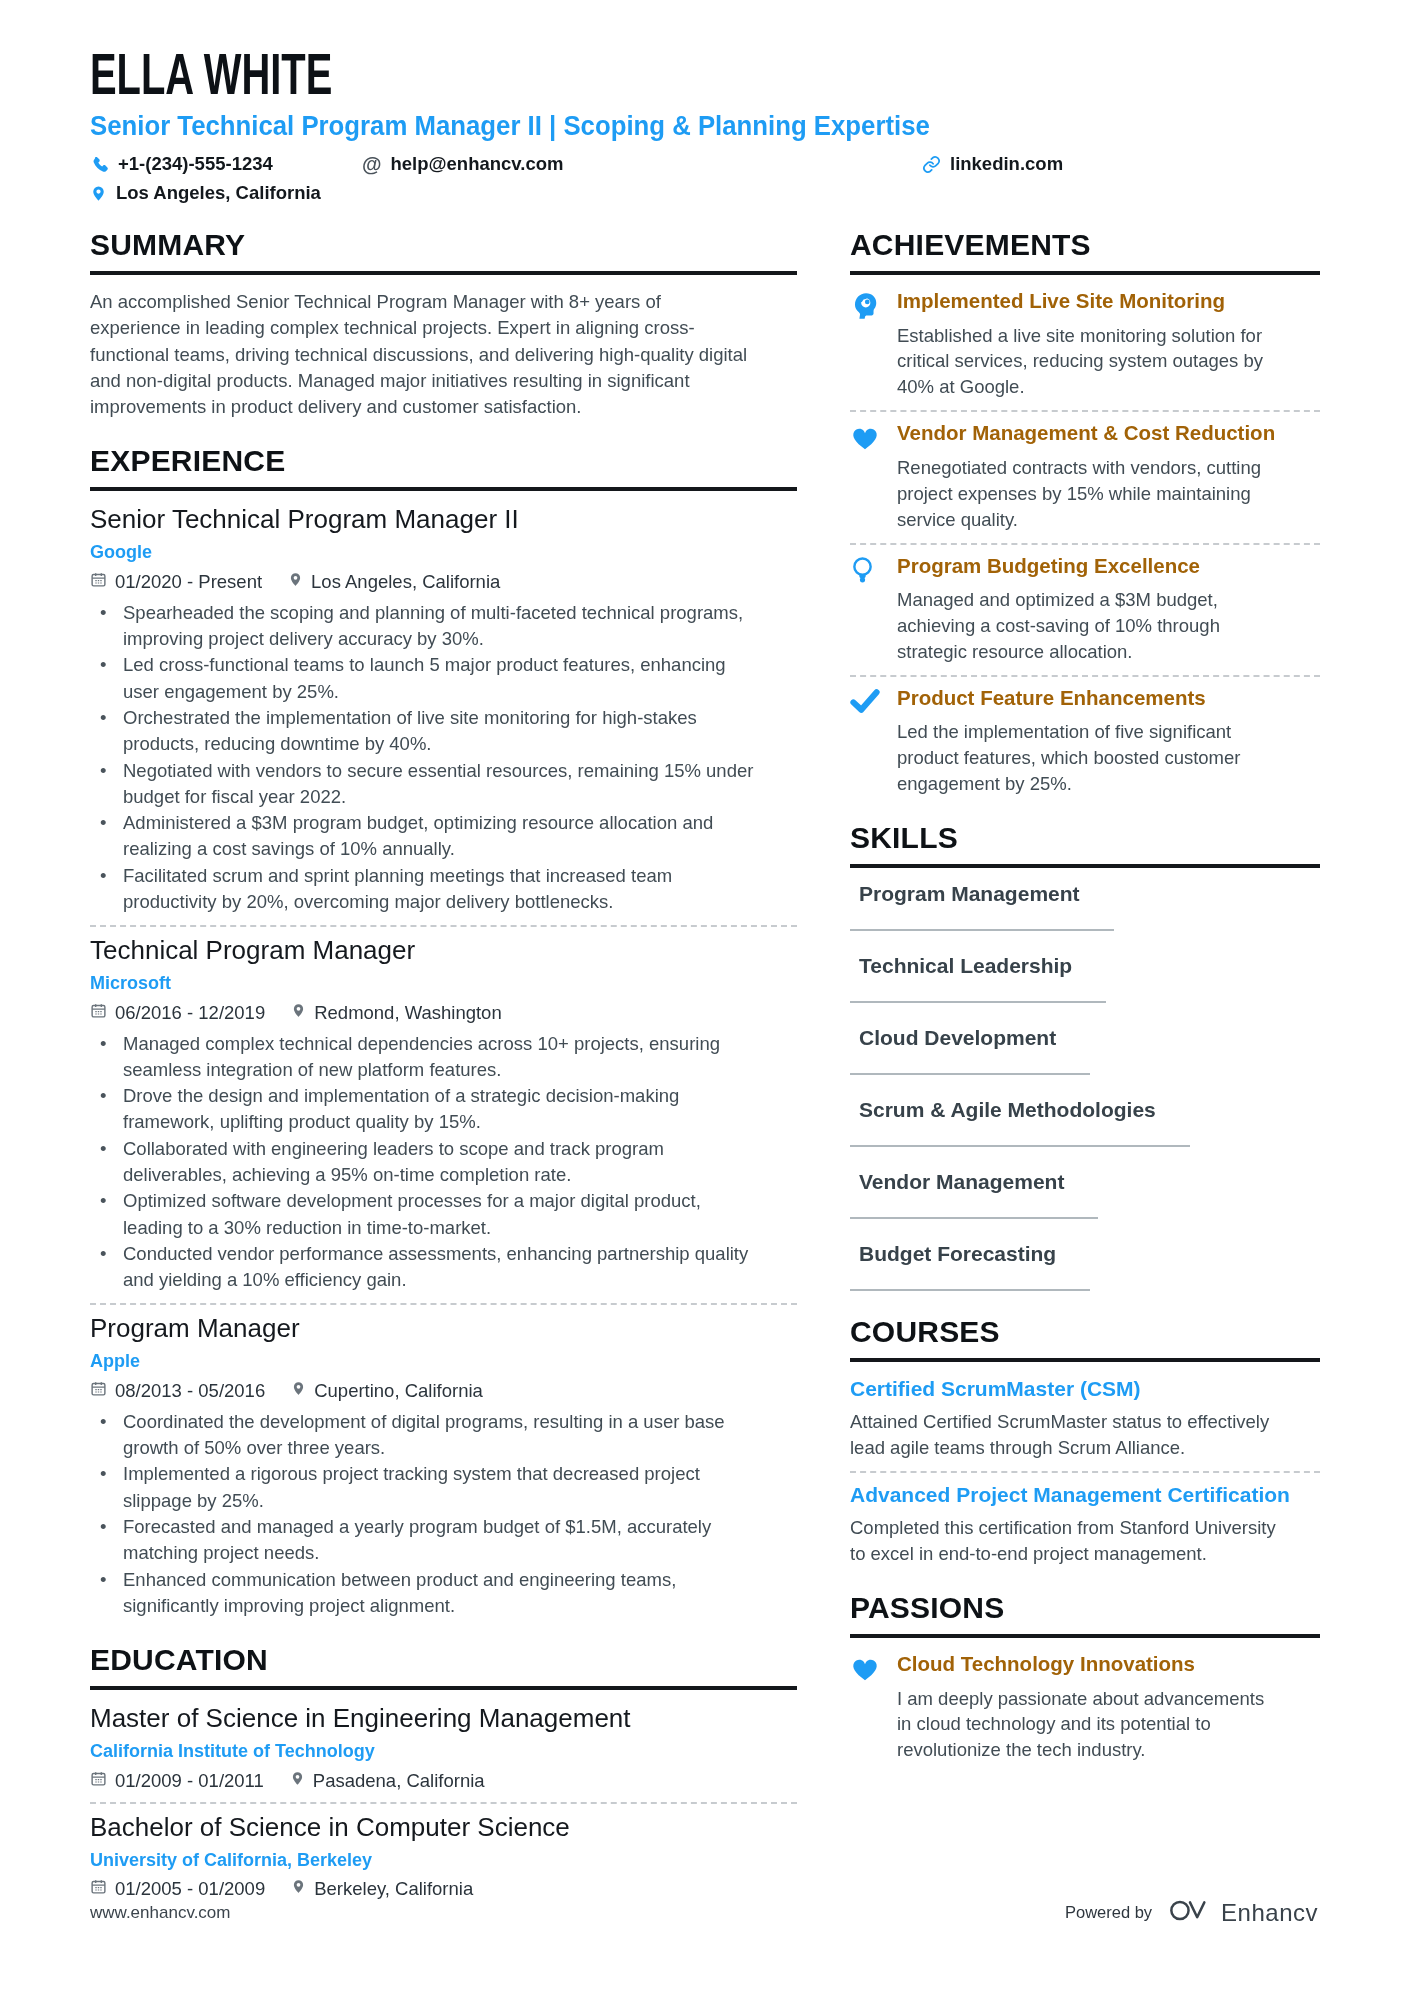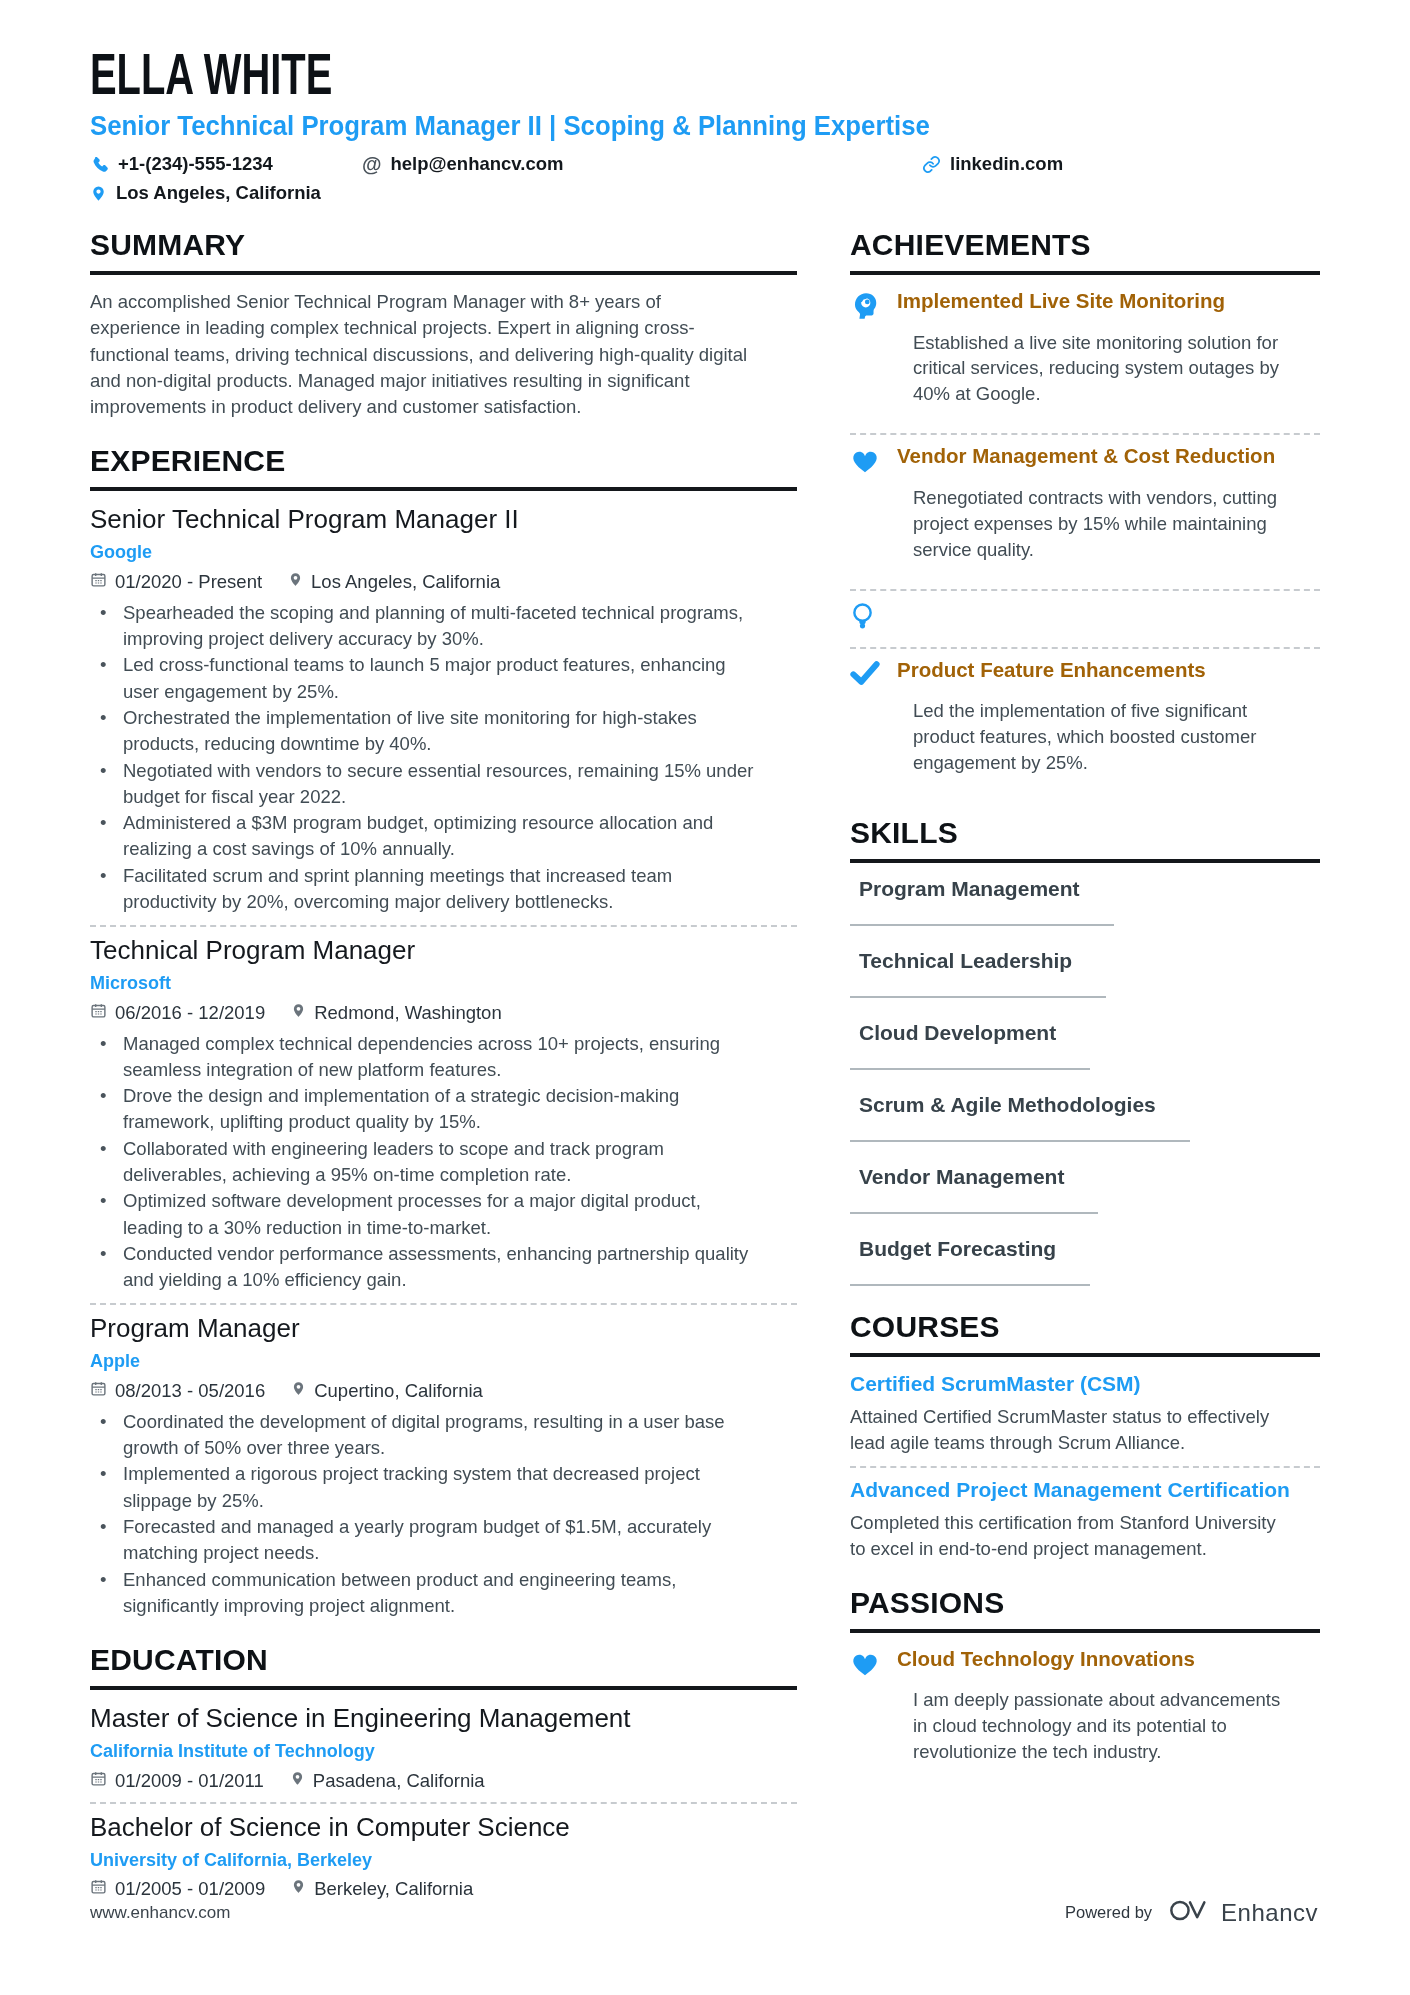--- a/index.html
+++ b/index.html
@@ -57,21 +57,21 @@
     position:relative;padding-left:33px;max-width:673px;
     font-size:18.5px;line-height:1.42;color:var(--slate);
   }
   .bullets li > span{display:inline-block;max-width:640px;vertical-align:top;}
   .bullets li::before{content:"•";position:absolute;left:10px;top:0;color:#4a545c;}
   hr.dash{border:0;border-top:2px dashed var(--dash);margin:10px 0 9px;}
   
   .card{display:grid;grid-template-columns:47px 1fr;margin-bottom:4px;}
   .card .cicon{padding-top:2px;}
   .card h3{margin:0 0 9px;font-size:20.5px;font-weight:700;color:#a16207;line-height:1.2;}
-  .card p{margin:16px;max-width:378px;font-size:18.5px;line-height:1.4;color:var(--slate);}
+  .card p{margin:0;max-width:378px;font-size:18.5px;line-height:1.4;color:var(--slate);}
   
   ul.skills{list-style:none;margin:6px 0 0;padding:0;}
   .skills li{
     display:table;font-size:21px;font-weight:700;color:#37424a;
     padding:0 34px 23px 9px;border-bottom:2px solid var(--skill-line);margin-bottom:23px;
   }
   
   .course h3{margin:0 0 8px;font-size:21px;font-weight:700;color:var(--blue);line-height:1.2;}
   .course p{margin:0;max-width:440px;font-size:18.5px;line-height:1.4;color:var(--slate);}
   
@@ -310,20 +310,24 @@
 
         <div class="card">
           <div class="cicon">
             <svg width="25" height="31" viewBox="0 0 24 32">
                 <circle cx="12" cy="11" r="8.4" fill="none" stroke="#1e9cf4" stroke-width="2.5"></circle>
                 <path fill="#1e9cf4" d="M8.4 18.6h7.2l-.5 3.1c-.1.5-.5.9-1 .9H9.9c-.5 0-1-.4-1-.9l-.5-3.1z"></path>
                 <circle cx="12" cy="24.6" r="2.7" fill="#1e9cf4"></circle>
                 <path d="M14.3 6.3c1.1.4 2 1.1 2.5 2.1" stroke="#ffffff" stroke-width="1.7" fill="none" stroke-linecap="round"></path>
               </svg>
           </div>
+          <div>
+            <h3>Program Budgeting Excellence</h3>
+            <p>Managed and optimized a $3M budget, achieving a cost-saving of 10% through strategic resource allocation.</p>
+          </div>
         </div>
         <hr class="dash">
 
         <div class="card">
           <div class="cicon">
             <svg width="30" height="26" viewBox="0 0 32 28">
                 <path d="M3.5 15.5 12 23.5 28.5 4.5" fill="none" stroke="#1e9cf4" stroke-width="6.5" stroke-linecap="round" stroke-linejoin="round"></path>
               </svg>
           </div>
           <div>

